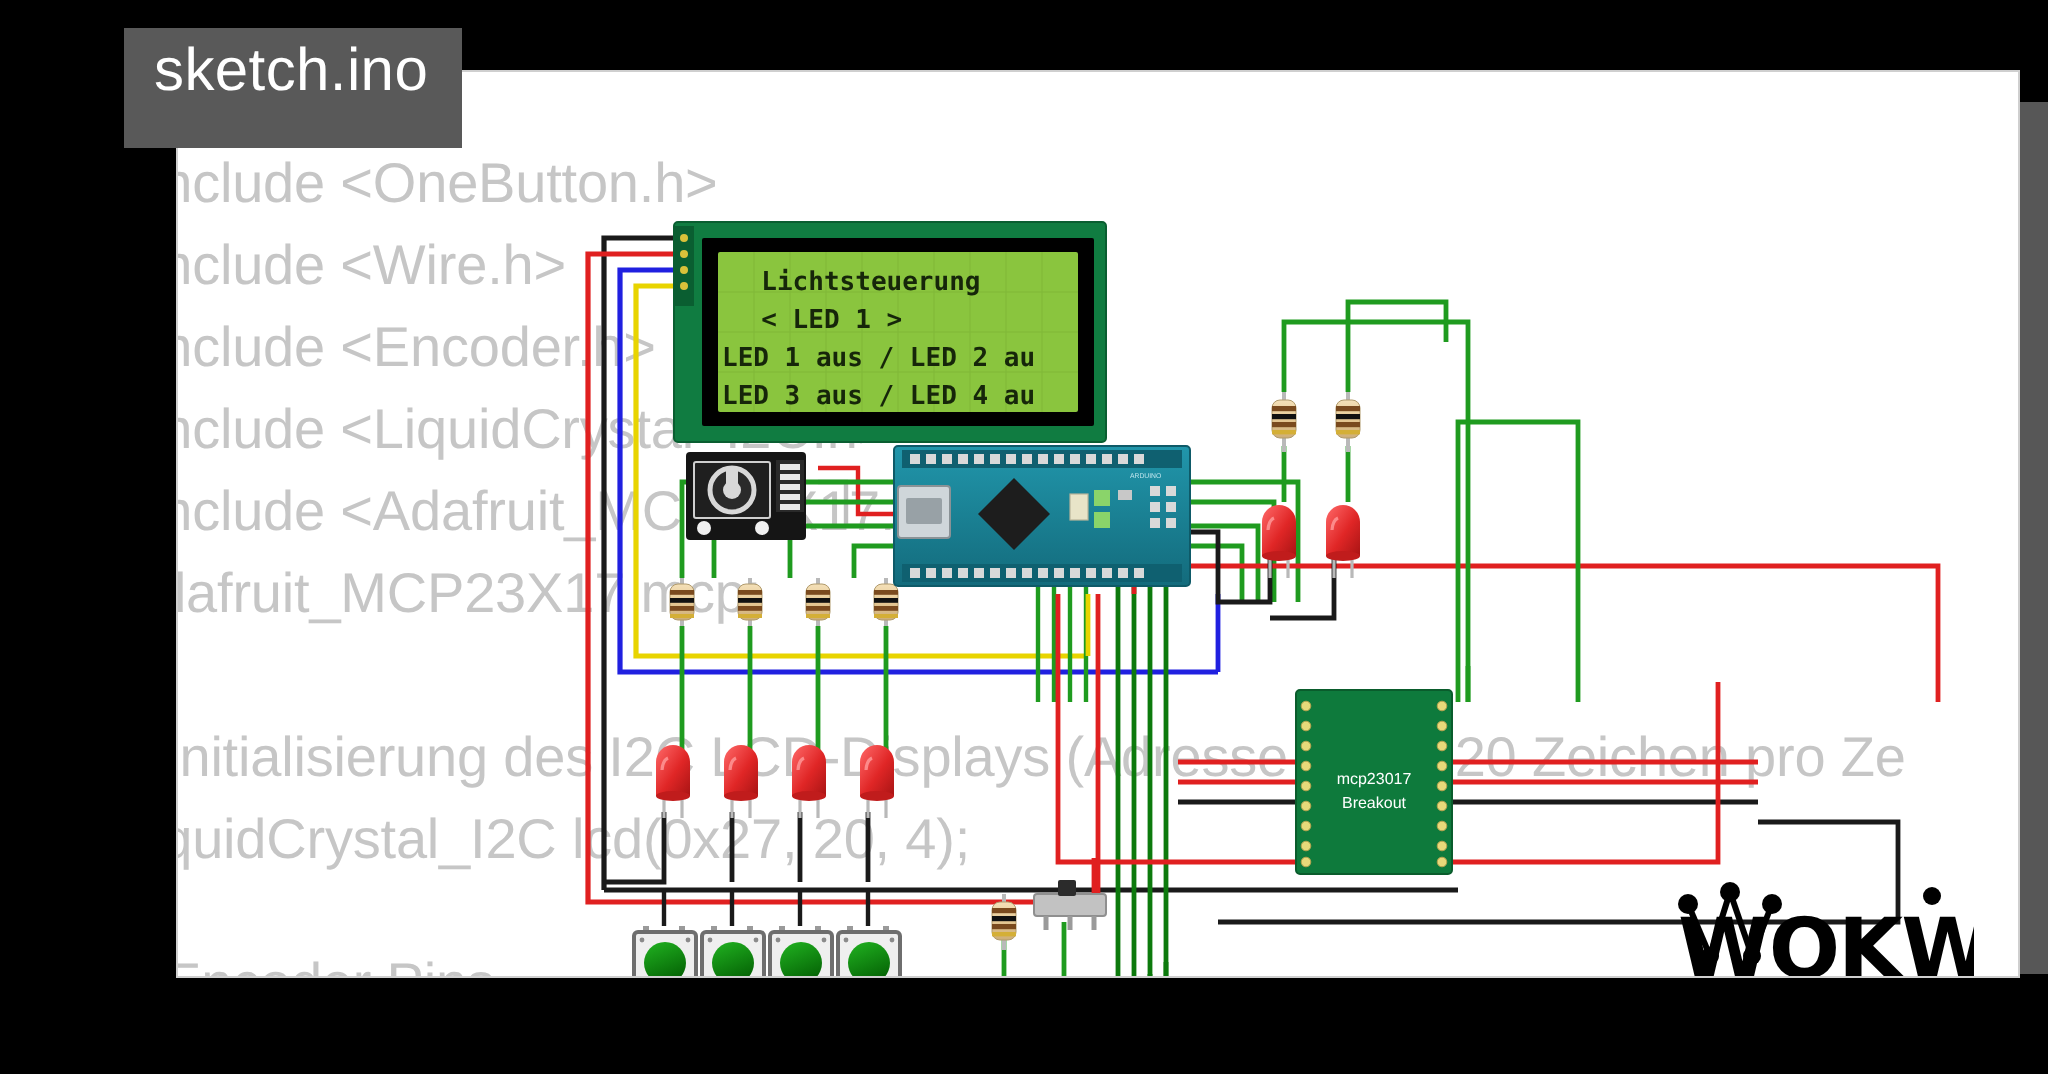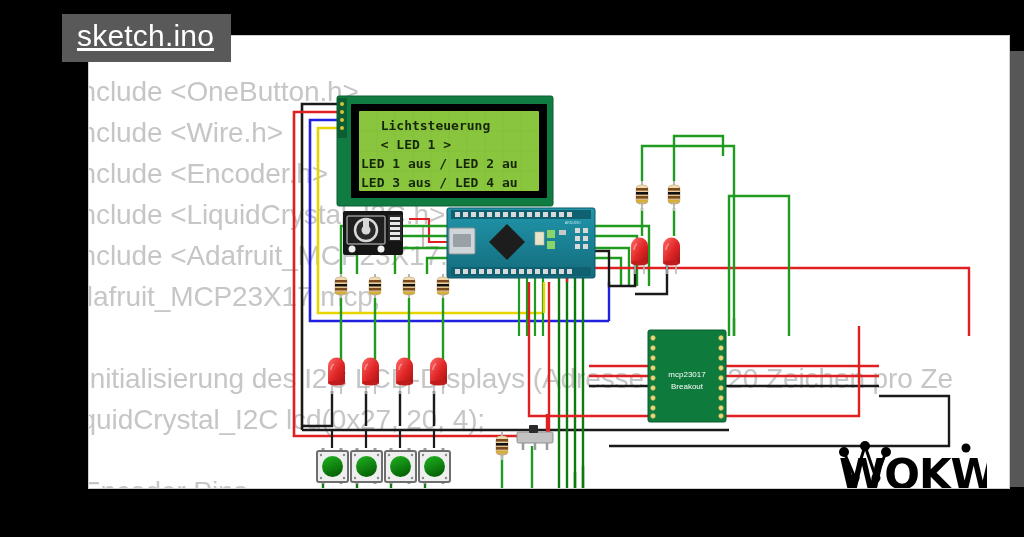--- a/index.html
+++ b/index.html
@@ -45,25 +45,24 @@
   
   .file-tab {
     position: absolute;
     left: 62px;
     top: 14px;
     height: 44px;
     background: #595959;
     color: #ffffff;
     font-size: 30px;
     line-height: 44px;
-    padding: 0 17px 4px 15px;
+    padding: 0 17px 16px 15px;
     letter-spacing: 0.2px;
     z-index: 40;
     white-space: nowrap;
-    text-decoration: underline;
   }
 
   
   .code-layer {
     position: absolute;
     left: 0; top: 0;
     width: 920px;
     height: 452px;
     z-index: 5;
     pointer-events: none;
@@ -74,21 +73,21 @@
     color: #c6c6c6;
     font-size: 28px;
     font-family: "Liberation Sans", sans-serif;
     white-space: nowrap;
     letter-spacing: -0.1px;
   }
 
   
   .circuit-layer {
     position: absolute;
-    left: 0; top: 0;
+    left: 0; top: 15px;
     width: 920px;
     height: 452px;
     z-index: 10;
   }
   .circuit-layer svg { display: block; }
 
   
   .wokwi-logo {
     position: absolute;
     left: 748px;

